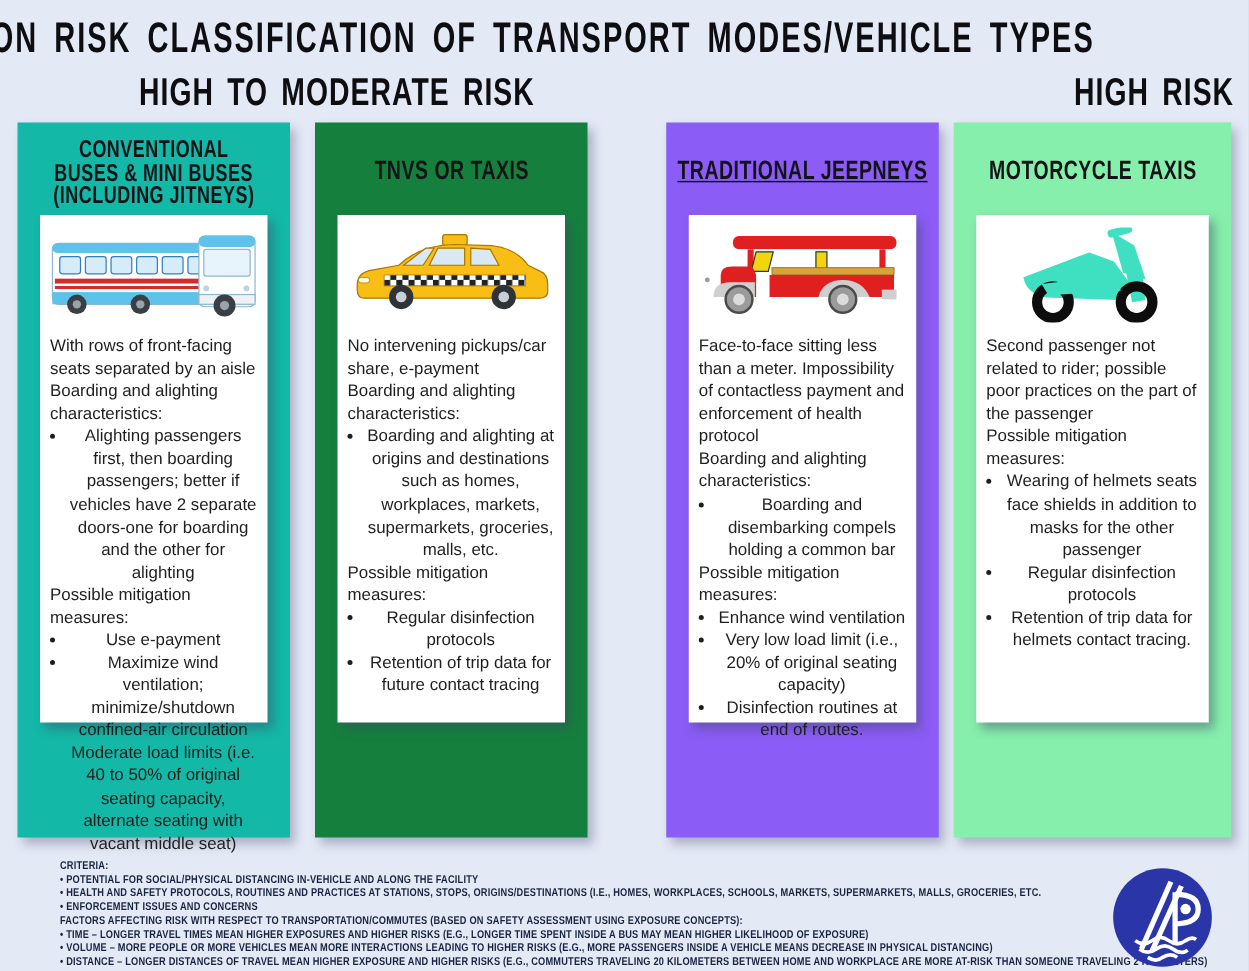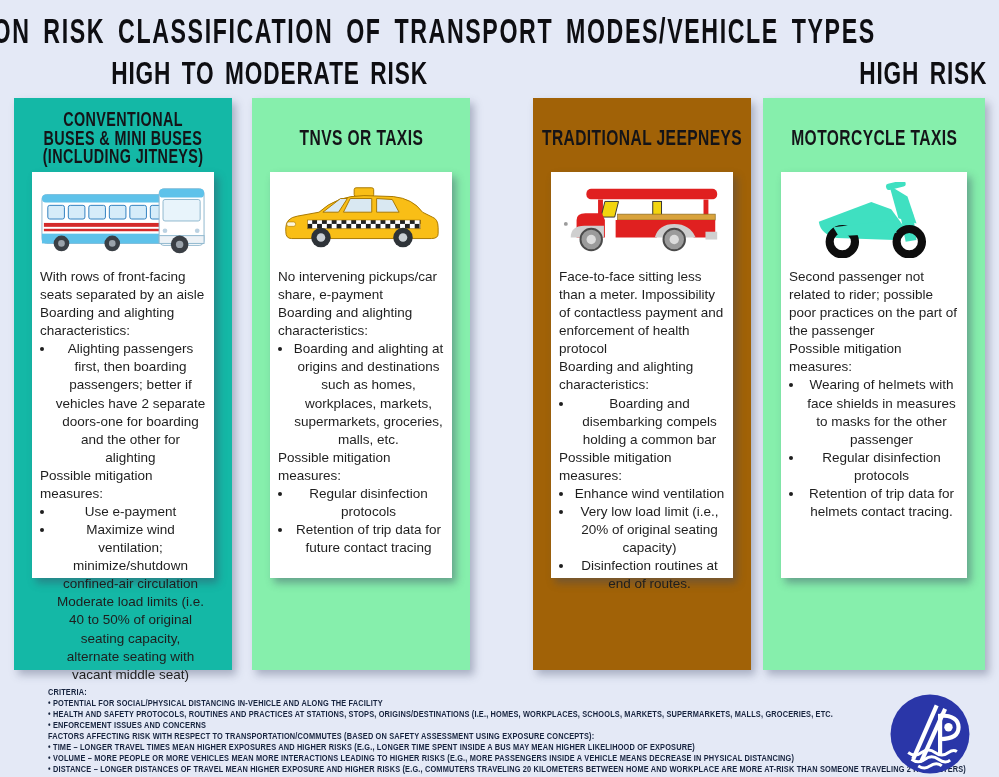--- a/index.html
+++ b/index.html
@@ -18,22 +18,22 @@
   .risk-label span{
     display:inline-block;white-space:nowrap;font-weight:800;font-size:27px;color:#0e0e12;
     letter-spacing:1px;word-spacing:4px;transform:scale(0.84,1.15);transform-origin:center top;
   }
   .risk-left{left:20px;width:500px;}
   .risk-right{left:560px;width:440px;justify-content:flex-end;}
 
   
   .panel{position:absolute;top:98px;height:572px;box-shadow:4px 5px 8px rgba(60,70,100,.35);}
   .panel-0{left:14px;width:218px;background:#14b8a6;}
-  .panel-1{left:252px;width:218px;background:#86efac;}
-  .panel-2{left:533px;width:218px;background:#a16207;}
+  .panel-1{left:252px;width:218px;background:#15803d;}
+  .panel-2{left:533px;width:218px;background:#8b5cf6;text-decoration:underline;}
   .panel-3{left:763px;width:222px;background:#86efac;}
   .panel-header{
     height:72px;display:flex;flex-direction:column;justify-content:center;align-items:center;
     text-align:center;padding-top:4px;
   }
   .panel-header span{
     display:inline-block;white-space:nowrap;font-weight:800;color:#141418;
     font-size:19px;letter-spacing:.5px;transform:scale(0.82,1.12);transform-origin:center;
     line-height:1.06;
   }
@@ -216,21 +216,21 @@
           <polygon points="104,36 118,34 122,64 110,66" fill="#3FE0C1"></polygon>
           <path d="M14 44 L72 22 L94 30 L110 52 L98 64 L34 62 Q16 58 14 44 Z" fill="#3FE0C1"></path>
           <circle cx="40" cy="66" r="14" fill="none" stroke="#0d0d0d" stroke-width="9"></circle>
           <circle cx="114" cy="66" r="14" fill="none" stroke="#0d0d0d" stroke-width="9"></circle>
           <path d="M30 50 L96 42 L100 56 L36 60 Z" fill="#3FE0C1"></path>
         </svg>
       </div>
       <p class="mt6">Second passenger not related to rider; possible poor practices on the part of the passenger</p>
       <p class="mt40">Possible mitigation measures:</p>
       <ul>
-        <li>Wearing of helmets with face shields in measures to masks for the other passenger</li>
+        <li>Wearing of helmets seats face shields in addition to masks for the other passenger</li>
         <li>Regular disinfection protocols</li>
         <li>Retention of trip data for helmets contact tracing.</li>
       </ul>
     </div>
   </section>
 
   <div class="footer">
     <div class="footer-line">CRITERIA:</div>
     <div class="footer-line">• POTENTIAL FOR SOCIAL/PHYSICAL DISTANCING IN-VEHICLE AND ALONG THE FACILITY</div>
     <div class="footer-line">• HEALTH AND SAFETY PROTOCOLS, ROUTINES AND PRACTICES AT STATIONS, STOPS, ORIGINS/DESTINATIONS (I.E., HOMES, WORKPLACES, SCHOOLS, MARKETS, SUPERMARKETS, MALLS, GROCERIES, ETC.</div>

